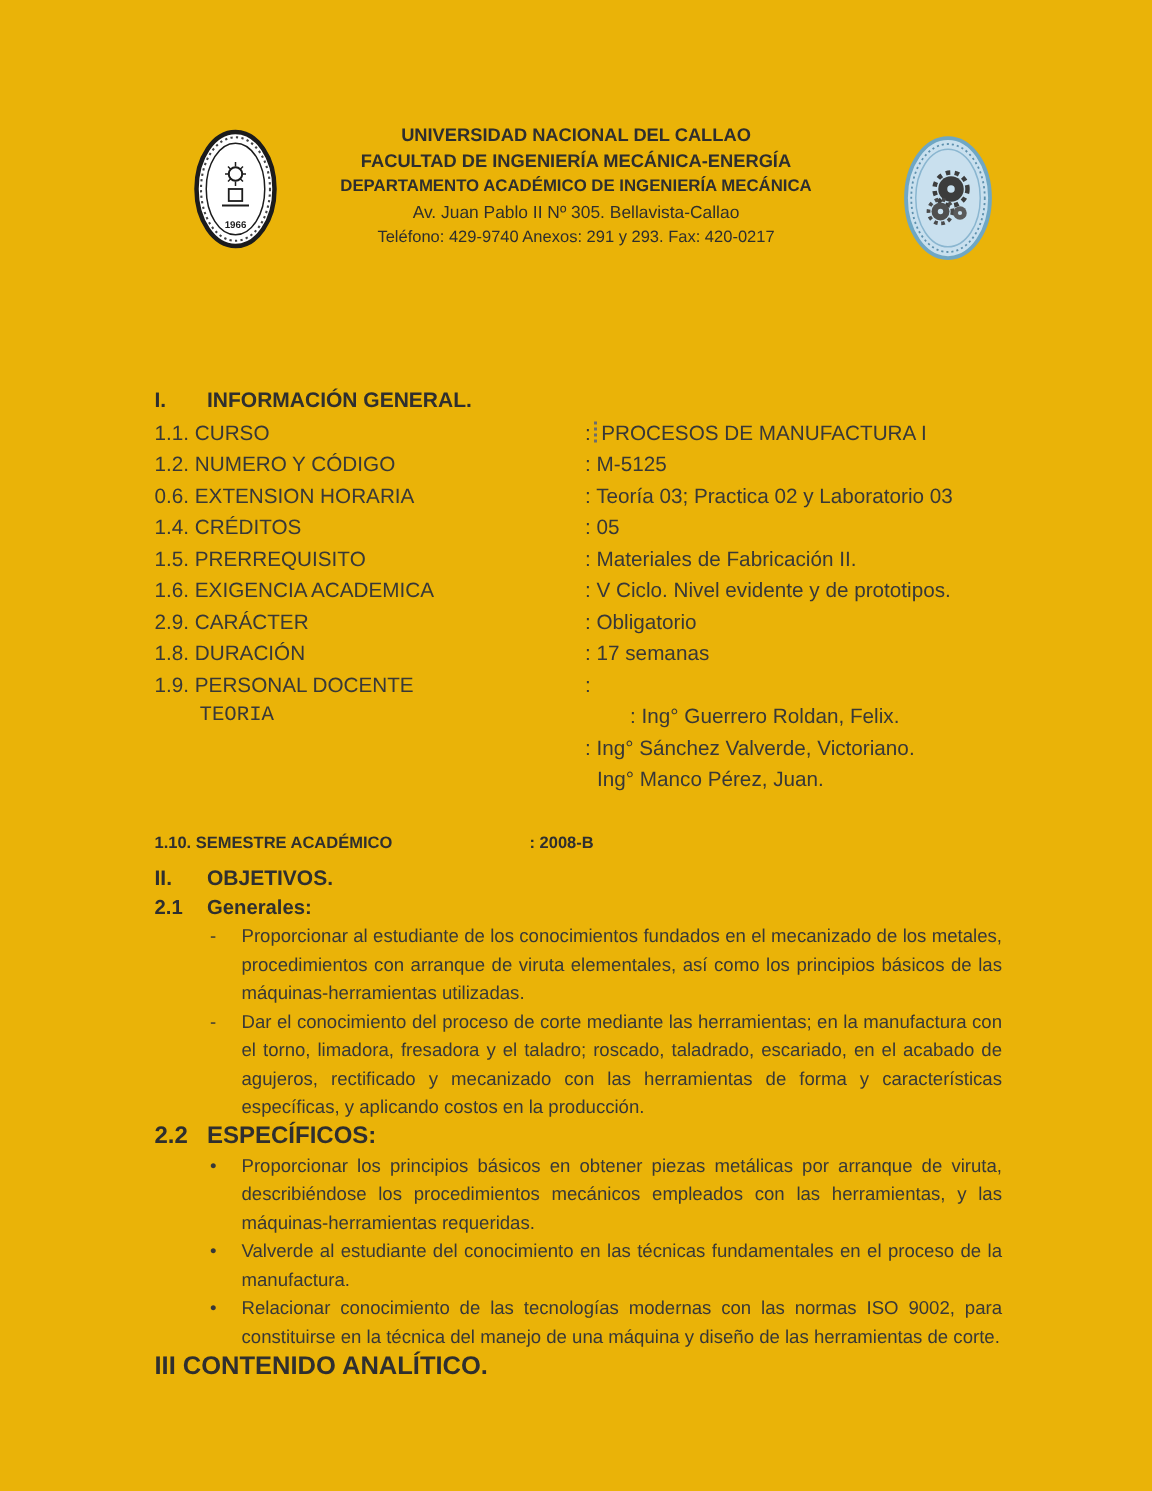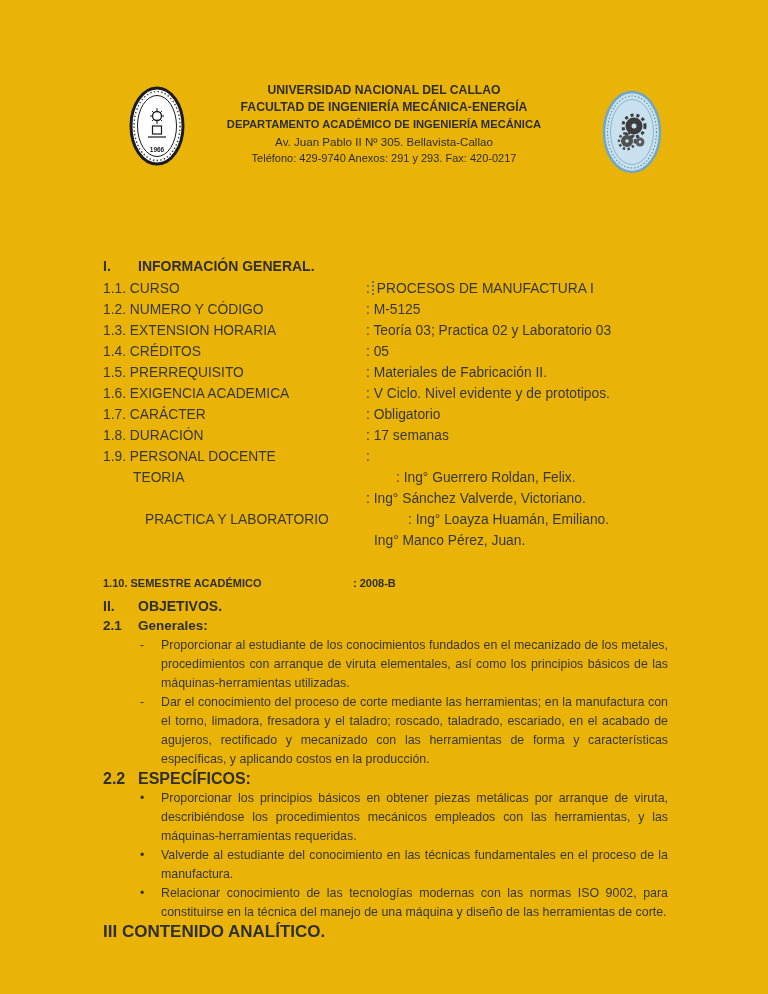--- a/index.html
+++ b/index.html
@@ -14,24 +14,24 @@
   .hb3{font-size:11.2px;font-weight:bold;}
   .hr4{font-size:11.6px;}
   .hr5{font-size:11px;}
   .logo-left{position:absolute;left:129px;top:86px;}
   .logo-right{position:absolute;left:602px;top:90px;}
 
   
   .content{position:absolute;left:103px;top:228px;width:565px;margin-top:28px;}
   .sec-head{font-size:14px;font-weight:bold;line-height:20px;margin-bottom:2px;color:#2f2f2f;}
   .sec-num{display:inline-block;width:35px;}
-  .irow{display:flex;line-height:21px;font-size:13.8px;}
+  .irow{display:flex;line-height:21px;font-size:13.8px;gap:24px;}
   .ilabel{width:263px;flex:none;}
   .ivalue{flex:1;}
-  .ind1{padding-left:30px;}
+  .ind1{padding-left:30px;font-family:Liberation Mono, monospace;}
   .ind2{padding-left:42px;}
   .nc{padding-left:8px;}
   .cursor{display:inline-block;width:0;height:14px;border-left:2px dotted #6e6e6e;
           margin:0 3px 0 2px;vertical-align:-2px;}
 
   .sem{display:flex;font-weight:bold;font-size:11px;line-height:21px;margin-top:22px;color:#2f2f2f;}
   .sem .ilabel{width:250px;}
 
   .h2sec{font-size:14px;font-weight:bold;line-height:20px;margin-top:2px;color:#2f2f2f;}
   .h21{font-size:13.5px;font-weight:bold;line-height:20px;color:#2f2f2f;}
@@ -98,58 +98,54 @@
 
     <div class="irow">
       <div class="ilabel">1.1. CURSO</div>
       <div class="ivalue"><span>:</span><span class="cursor"></span><span>PROCESOS DE MANUFACTURA I</span></div>
     </div>
     <div class="irow">
       <div class="ilabel">1.2. NUMERO Y CÓDIGO</div>
       <div class="ivalue">: M-5125</div>
     </div>
     <div class="irow">
-      <div class="ilabel">1.3. EXTENSION HORARIA</div>
+      <div class="ilabel">0.6. EXTENSION HORARIA</div>
       <div class="ivalue">: Teoría 03; Practica 02 y Laboratorio 03</div>
     </div>
     <div class="irow">
       <div class="ilabel">1.4. CRÉDITOS</div>
       <div class="ivalue">: 05</div>
     </div>
     <div class="irow">
       <div class="ilabel">1.5. PRERREQUISITO</div>
       <div class="ivalue">: Materiales de Fabricación II.</div>
     </div>
     <div class="irow">
       <div class="ilabel">1.6. EXIGENCIA ACADEMICA</div>
       <div class="ivalue">: V Ciclo. Nivel evidente y de prototipos.</div>
     </div>
     <div class="irow">
-      <div class="ilabel">1.7. CARÁCTER</div>
+      <div class="ilabel">2.9. CARÁCTER</div>
       <div class="ivalue">: Obligatorio</div>
     </div>
     <div class="irow">
       <div class="ilabel">1.8. DURACIÓN</div>
       <div class="ivalue">: 17 semanas</div>
     </div>
     <div class="irow">
       <div class="ilabel">1.9. PERSONAL DOCENTE</div>
       <div class="ivalue">:</div>
     </div>
     <div class="irow">
       <div class="ilabel ind1">TEORIA</div>
       <div class="ivalue">: Ing° Guerrero Roldan, Felix.</div>
     </div>
     <div class="irow">
       <div class="ilabel"></div>
       <div class="ivalue">: Ing° Sánchez Valverde, Victoriano.</div>
-    </div>
-    <div class="irow">
-      <div class="ilabel ind2">PRACTICA Y LABORATORIO</div>
-      <div class="ivalue">: Ing° Loayza Huamán, Emiliano.</div>
     </div>
     <div class="irow">
       <div class="ilabel"></div>
       <div class="ivalue nc">Ing° Manco Pérez, Juan.</div>
     </div>
 
     <div class="sem">
       <div class="ilabel">1.10. SEMESTRE ACADÉMICO</div>
       <div class="ivalue">: 2008-B</div>
     </div>

